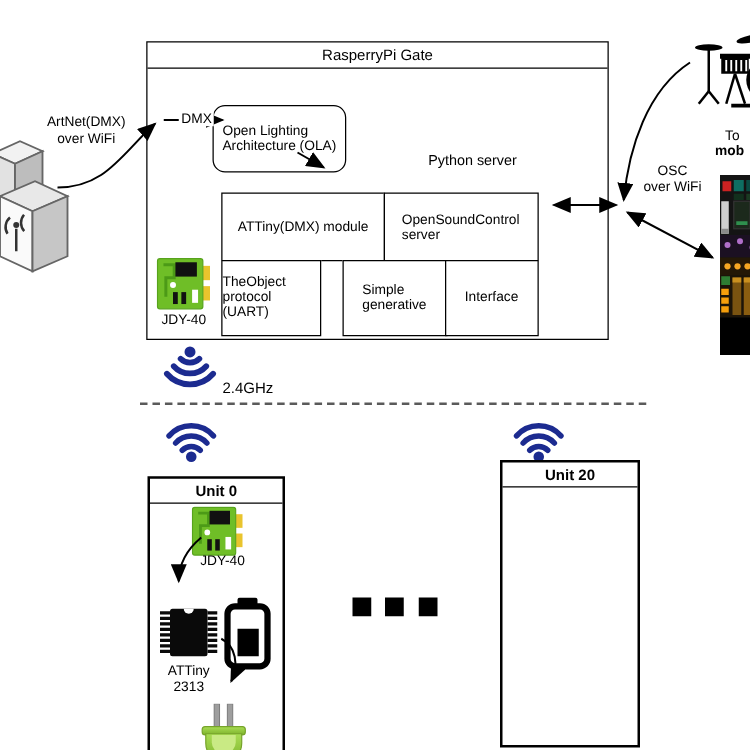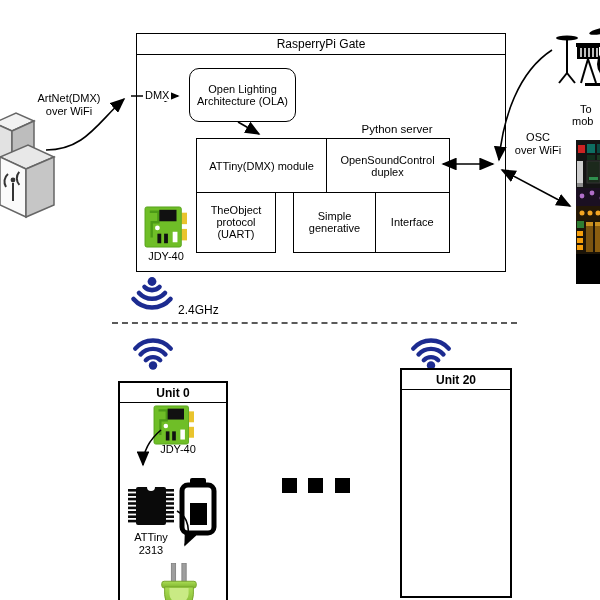--- a/index.html
+++ b/index.html
@@ -1,20 +1,20 @@
 <!DOCTYPE html>
 <html><head>
 <meta charset="utf-8">
 <style>
   html,body{margin:0;padding:0;background:#fff;}
   #canvas{position:relative;width:600px;height:600px;overflow:hidden;background:#fff;
           font-family:"Liberation Sans",sans-serif;color:#000;}
   .abs{position:absolute;}
   .box{position:absolute;border:1.5px solid #000;background:#fff;box-sizing:border-box;
-       display:flex;align-items:center;justify-content:center;text-align:center;}
+       display:flex;align-items:center;justify-content:center;margin-top:16px;}
   .lbl{position:absolute;font-size:11px;line-height:1.22;text-align:center;}
   .ml{white-space:pre-line;}
   .unit{position:absolute;border:2px solid #000;background:#fff;box-sizing:border-box;}
   .unit-head{height:19px;border-bottom:1.6px solid #000;display:flex;align-items:center;
              justify-content:center;font-size:12px;font-weight:bold;}
   .sq{position:absolute;width:15px;height:15px;background:#000;}
   svg{display:block;}
   .overlay{position:absolute;left:0;top:0;z-index:5;pointer-events:none;}
   .dmx-lbl{position:absolute;z-index:6;background:#fff;font-size:11px;padding:0 2px;}
   .dash{position:absolute;border-top:2px dashed #5a5a5a;height:0;}
@@ -34,31 +34,31 @@
     <g stroke="#333" stroke-width="2" fill="none">
       <line x1="21" y1="78" x2="21" y2="96"></line>
       <circle cx="21" cy="75" r="2.4" fill="#333" stroke="none"></circle>
       <path d="M14,82 a10,10 0 0 1 2,-13"></path>
       <path d="M28,79 a10,10 0 0 1 -2,-13" transform="rotate(8 21 75)"></path>
     </g>
   </svg>
   <div class="lbl ml" style="left:28px;top:92px;width:82px;">ArtNet(DMX)
 over WiFi</div>
 
-  <div class="abs" style="left:136px;top:33px;width:370px;height:239px;border:1.5px solid #000;box-sizing:border-box;background:#fff;">
+  <div class="abs" style="left:117px;top:33px;width:370px;height:239px;border:1.5px solid #000;box-sizing:border-box;background:#fff;">
     <div style="height:20px;border-bottom:1.5px solid #000;display:flex;align-items:center;justify-content:center;font-size:12px;">RasperryPi Gate</div>
 
     <div class="box ml" style="left:52px;top:34px;width:107px;height:54px;border-radius:10px;font-size:11px;">Open Lighting
 Architecture (OLA)</div>
 
     <div class="lbl" style="left:200px;top:88px;width:120px;font-size:11.5px;">Python server</div>
 
     <div class="box" style="left:59px;top:104px;width:131px;height:55px;font-size:11px;">ATTiny(DMX) module</div>
     <div class="box ml" style="left:188.5px;top:104px;width:124px;height:55px;font-size:11px;">OpenSoundControl
-duplex</div>
+server</div>
     <div class="box ml" style="left:59px;top:157.5px;width:80px;height:61px;font-size:11px;">TheObject protocol
 (UART)</div>
     <div class="box ml" style="left:155.5px;top:157.5px;width:84px;height:61px;font-size:11px;">Simple
 generative</div>
     <div class="box" style="left:238px;top:157.5px;width:74.5px;height:61px;font-size:11px;">Interface</div>
 
     <svg class="abs" style="left:7px;top:172px;" width="44" height="42" viewBox="0 0 46 44">
       <rect x="39" y="7" width="6" height="12" fill="#e9c42d"></rect>
       <rect x="39" y="24" width="6" height="12" fill="#e9c42d"></rect>
       <rect x="1" y="1" width="38" height="42" rx="2" fill="#6fbe27" stroke="#57a31c"></rect>
@@ -90,21 +90,21 @@
         <line x1="38" y1="24" x2="38" y2="33"></line>
       <line x1="42" y1="24" x2="42" y2="33"></line>
     </g>
     <line x1="33" y1="35" x2="26" y2="59" stroke="#000" stroke-width="2"></line>
     <line x1="33" y1="35" x2="41" y2="59" stroke="#000" stroke-width="2"></line>
     <circle cx="58" cy="40" r="16" fill="#000"></circle>
     <rect x="30" y="59" width="28" height="3" fill="#000"></rect>
   </svg>
 
   <div class="lbl" style="left:580px;top:103px;text-align:left;">To</div>
-  <div class="lbl" style="left:572px;top:115px;text-align:left;">mob</div>
+  <div class="lbl" style="left:572px;top:115px;text-align:left;font-weight:bold;">mob</div>
 
   <div class="lbl ml" style="left:506px;top:131px;width:64px;">OSC
 over WiFi</div>
 
   <svg class="abs" style="left:576px;top:140px;" width="44" height="144" viewBox="0 0 44 144">
     <rect x="0" y="0" width="44" height="144" fill="#141414"></rect>
     <rect x="2" y="5" width="7" height="8" fill="#cc2222"></rect>
     <rect x="11" y="4" width="8" height="9" fill="#0e6e62"></rect>
     <rect x="21" y="4" width="8" height="9" fill="#0a4a42"></rect>
     <rect x="31" y="4" width="10" height="9" fill="#0e6e62"></rect>

